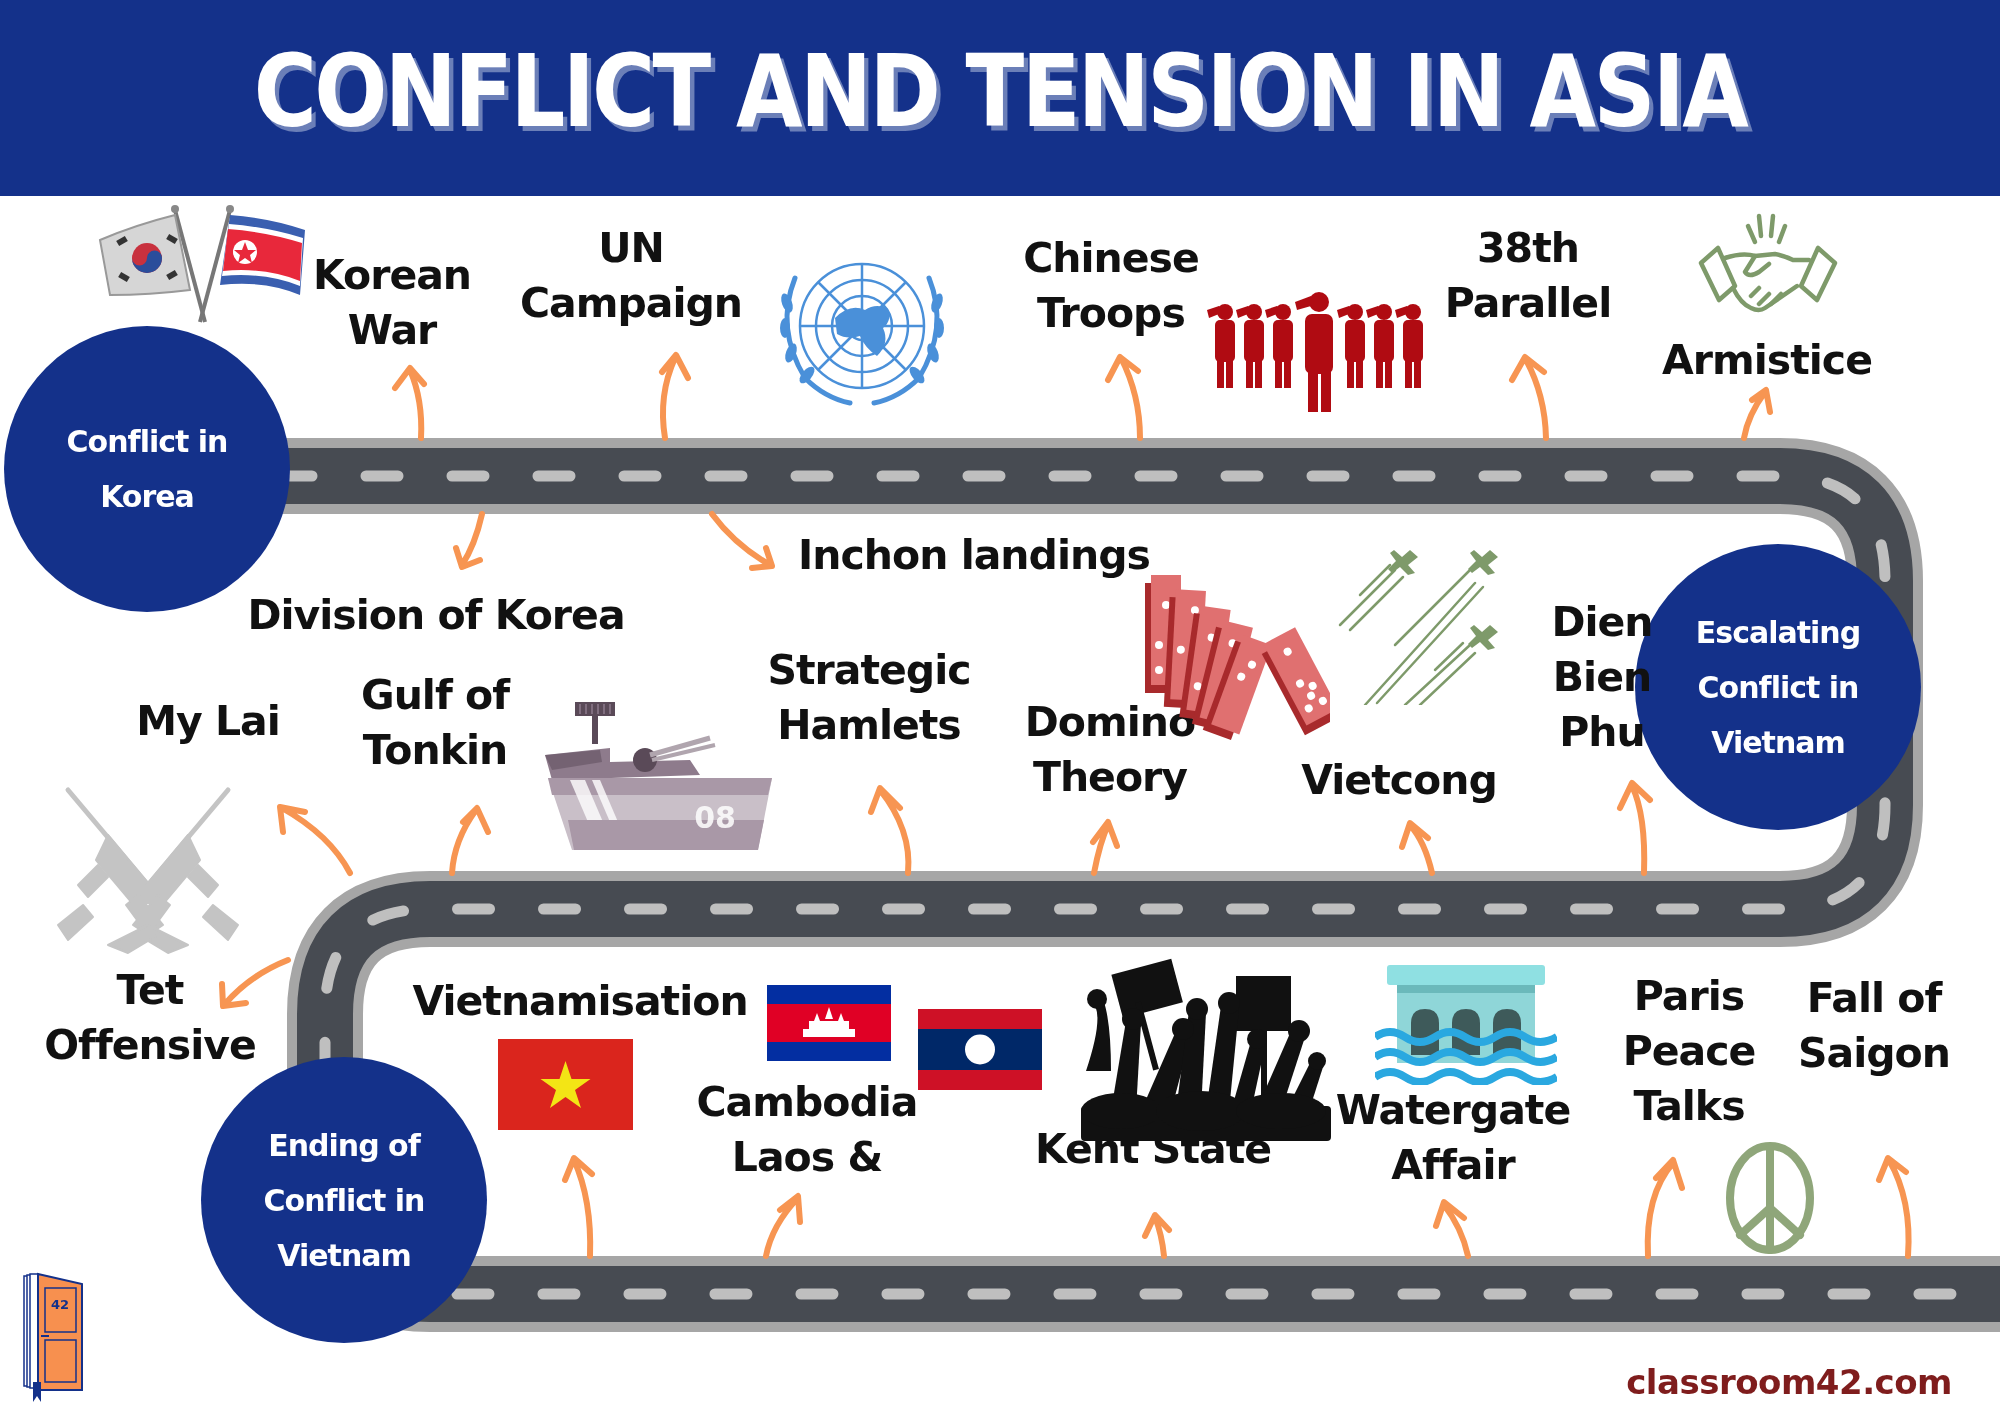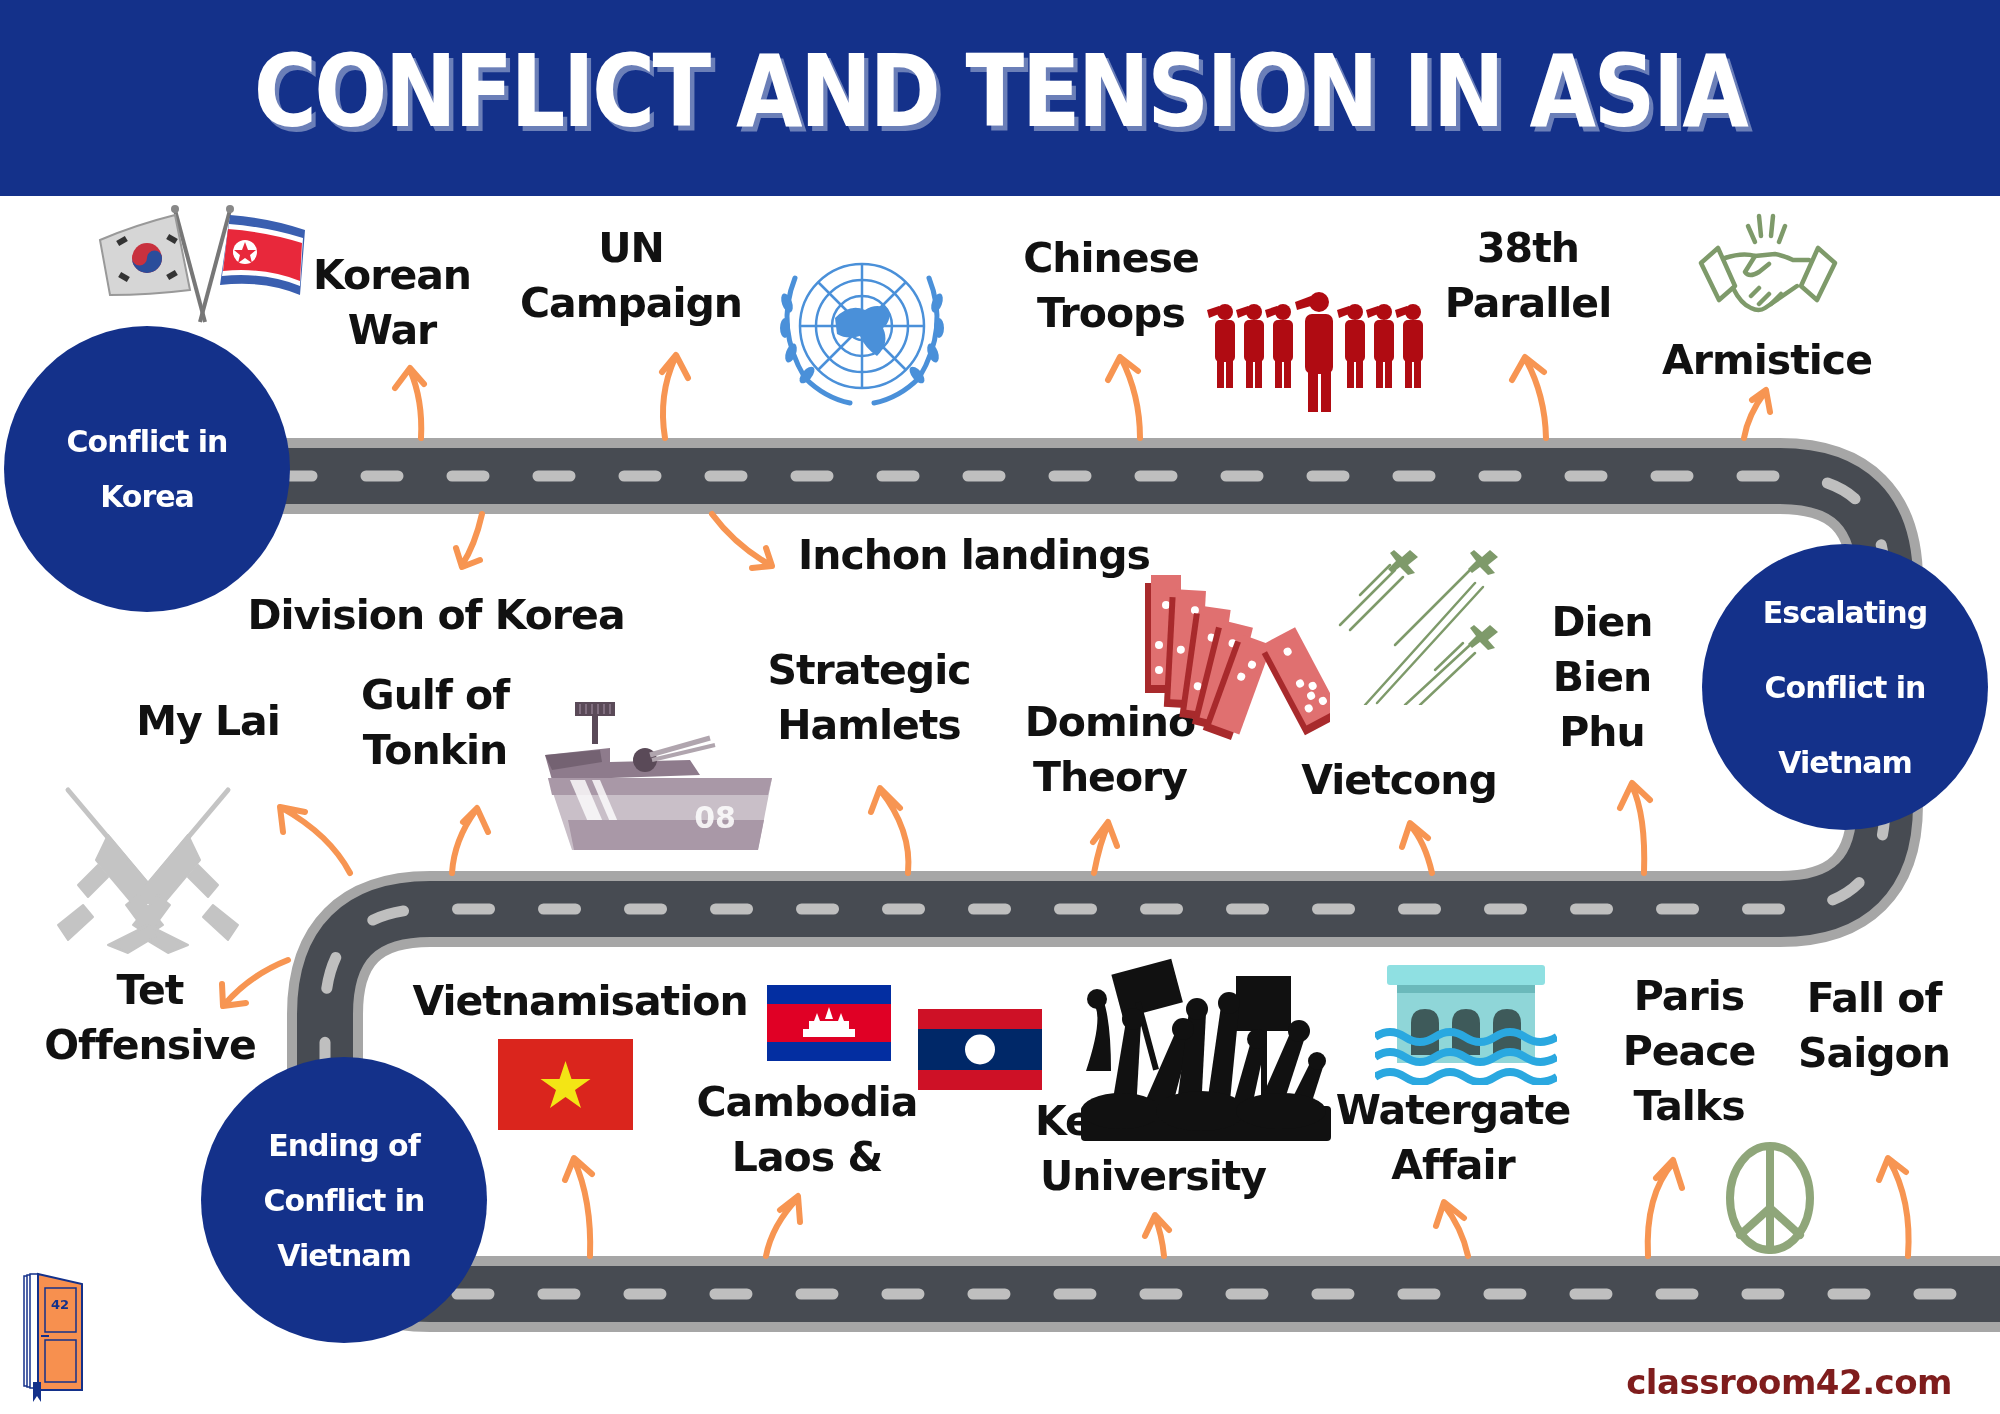--- a/index.html
+++ b/index.html
@@ -52,21 +52,21 @@
     <path d="M 1468 1256 Q 1462 1228 1444 1205 M 1436 1226 L 1444 1202 L 1464 1218"></path>
     <path d="M 1648 1256 Q 1645 1195 1673 1163 M 1656 1178 L 1673 1160 L 1682 1188"></path>
     <path d="M 1908 1256 Q 1912 1200 1889 1160 M 1879 1180 L 1888 1158 L 1906 1172"></path>
   </g>
 </svg>
 
 <div class="circle" style="left:4px; top:326px; width:286px; height:286px;">
   <span>Conflict in</span>
   <span>Korea</span>
 </div>
-<div class="circle" style="left:1702px; top:544px; width:286px; height:286px;gap:20px;">
+<div class="circle" style="left:1635px; top:544px; width:286px; height:286px;">
   <span>Escalating</span>
   <span>Conflict in</span>
   <span>Vietnam</span>
 </div>
 <div class="circle" style="left:201px; top:1057px; width:286px; height:286px;">
   <span>Ending of</span>
   <span>Conflict in</span>
   <span>Vietnam</span>
 </div>
 
@@ -124,21 +124,20 @@
 </div>
 <div class="label" style="left:580px; top:1001px;">
   <span>Vietnamisation</span>
 </div>
 <div class="label" style="left:807px; top:1130px;">
   <span>Cambodia</span>
   <span>Laos &amp;</span>
 </div>
 <div class="label" style="left:1153px; top:1149px;">
   <span>Kent State</span>
-  <span>University</span>
 </div>
 <div class="label" style="left:1453px; top:1138px;">
   <span>Watergate</span>
   <span>Affair</span>
 </div>
 <div class="label" style="left:1689px; top:1051px;">
   <span>Paris</span>
   <span>Peace</span>
   <span>Talks</span>
 </div>

